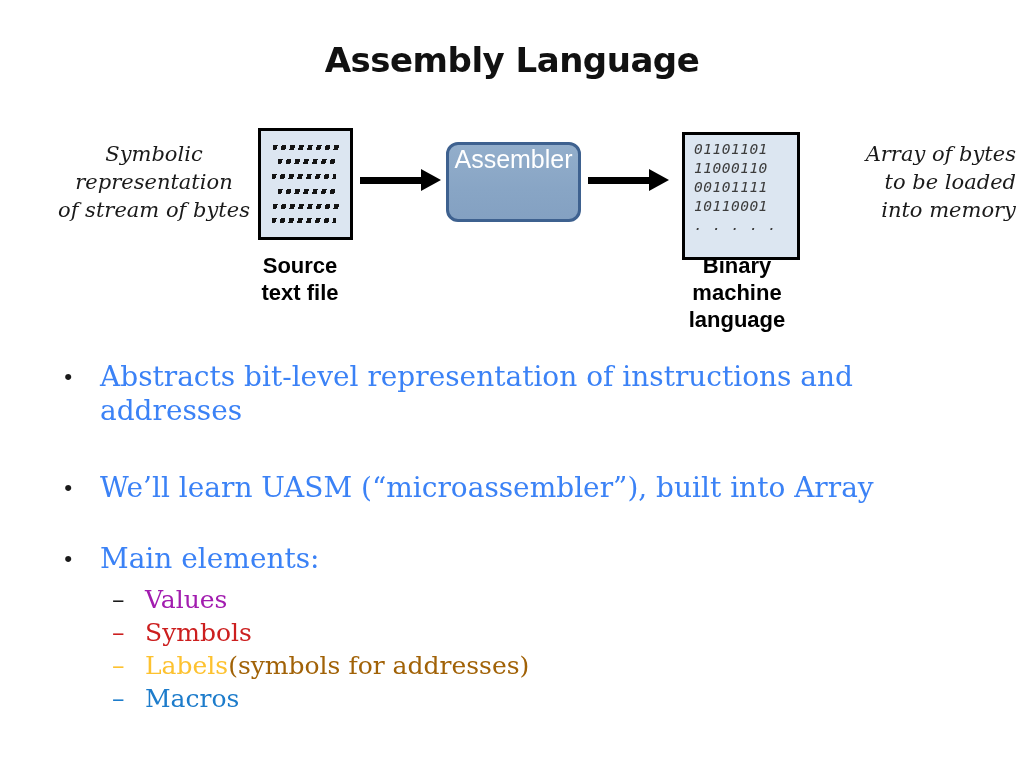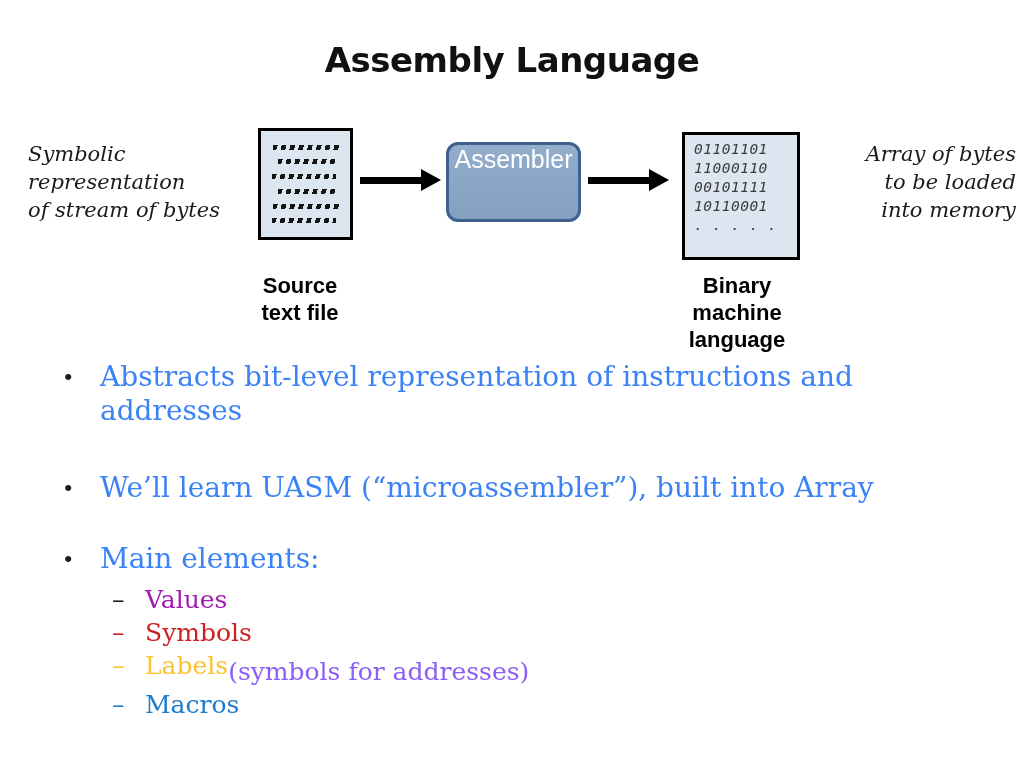--- a/index.html
+++ b/index.html
@@ -30,21 +30,21 @@
   
   .diagram { position: absolute; left: 0; top: 0; width: 1024px; height: 340px; }
 
   .caption {
     position: absolute;
     font-style: italic;
     font-size: 21px;
     line-height: 28px;
     color: #1a1a1a;
   }
-  .caption-left  { left: 28px;  top: 140px; width: 220px; text-align: left; }
+  .caption-left  { left: 44px;  top: 140px; width: 220px; text-align: center; }
   .caption-right { left: 806px; top: 140px; width: 210px; text-align: right; }
 
   .file-box {
     position: absolute;
     left: 258px; top: 128px;
     width: 89px; height: 106px;
     background: #dce6f1;
     border: 3px solid #000000;
   }
   .scribbles {
@@ -110,21 +110,20 @@
   }
 
   .box-label {
     position: absolute;
     font-family: "Liberation Sans", sans-serif;
     font-weight: 700;
     font-size: 22px;
     line-height: 27px;
     text-align: center;
     color: #000000;
-    margin-top: 20px;
   }
   .label-source { left: 225px; top: 252px; width: 150px; }
   .label-binary { left: 662px; top: 252px; width: 150px; }
 
   
   .content { position: absolute; left: 62px; top: 360px; width: 910px; }
 
   .bullet { display: flex; align-items: flex-start; }
   .bullet .marker {
     flex: 0 0 38px;
@@ -137,21 +136,21 @@
     line-height: 1.2;
     max-width: 860px;
     color: #3b82f6;
   }
   .bullet-2 { margin-top: 44px; }
   .bullet-3 { margin-top: 37px; }
 
   .sub-list { margin: 8px 0 0 50px; }
   .sub-item { display: flex; align-items: flex-start; font-size: 25px; line-height: 33px; }
   .sub-item .dash { flex: 0 0 33px; }
-  .sub-item .suffix { color: #8b5cf6; margin-top: 6px; }
+  .sub-item .suffix { color: #a16207; }
 </style>
 </head>
 <body>
 
 <div class="stage">
 
   <div class="title">Assembly Language</div>
 
   <div class="diagram">
 

